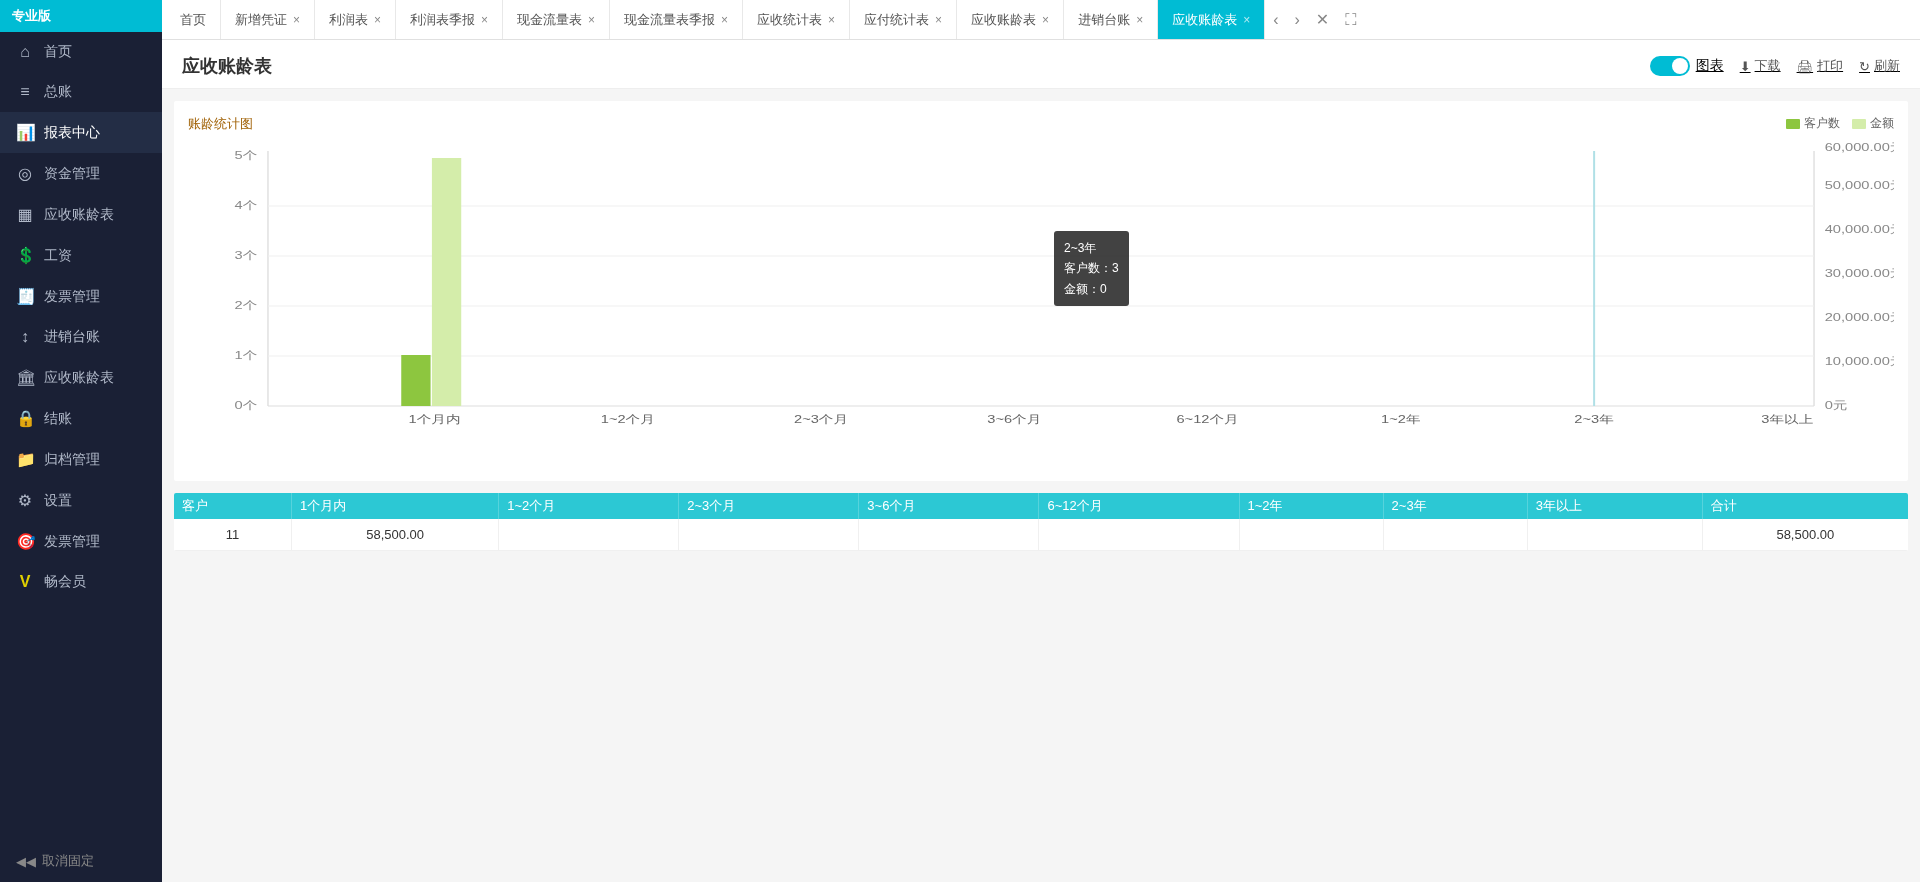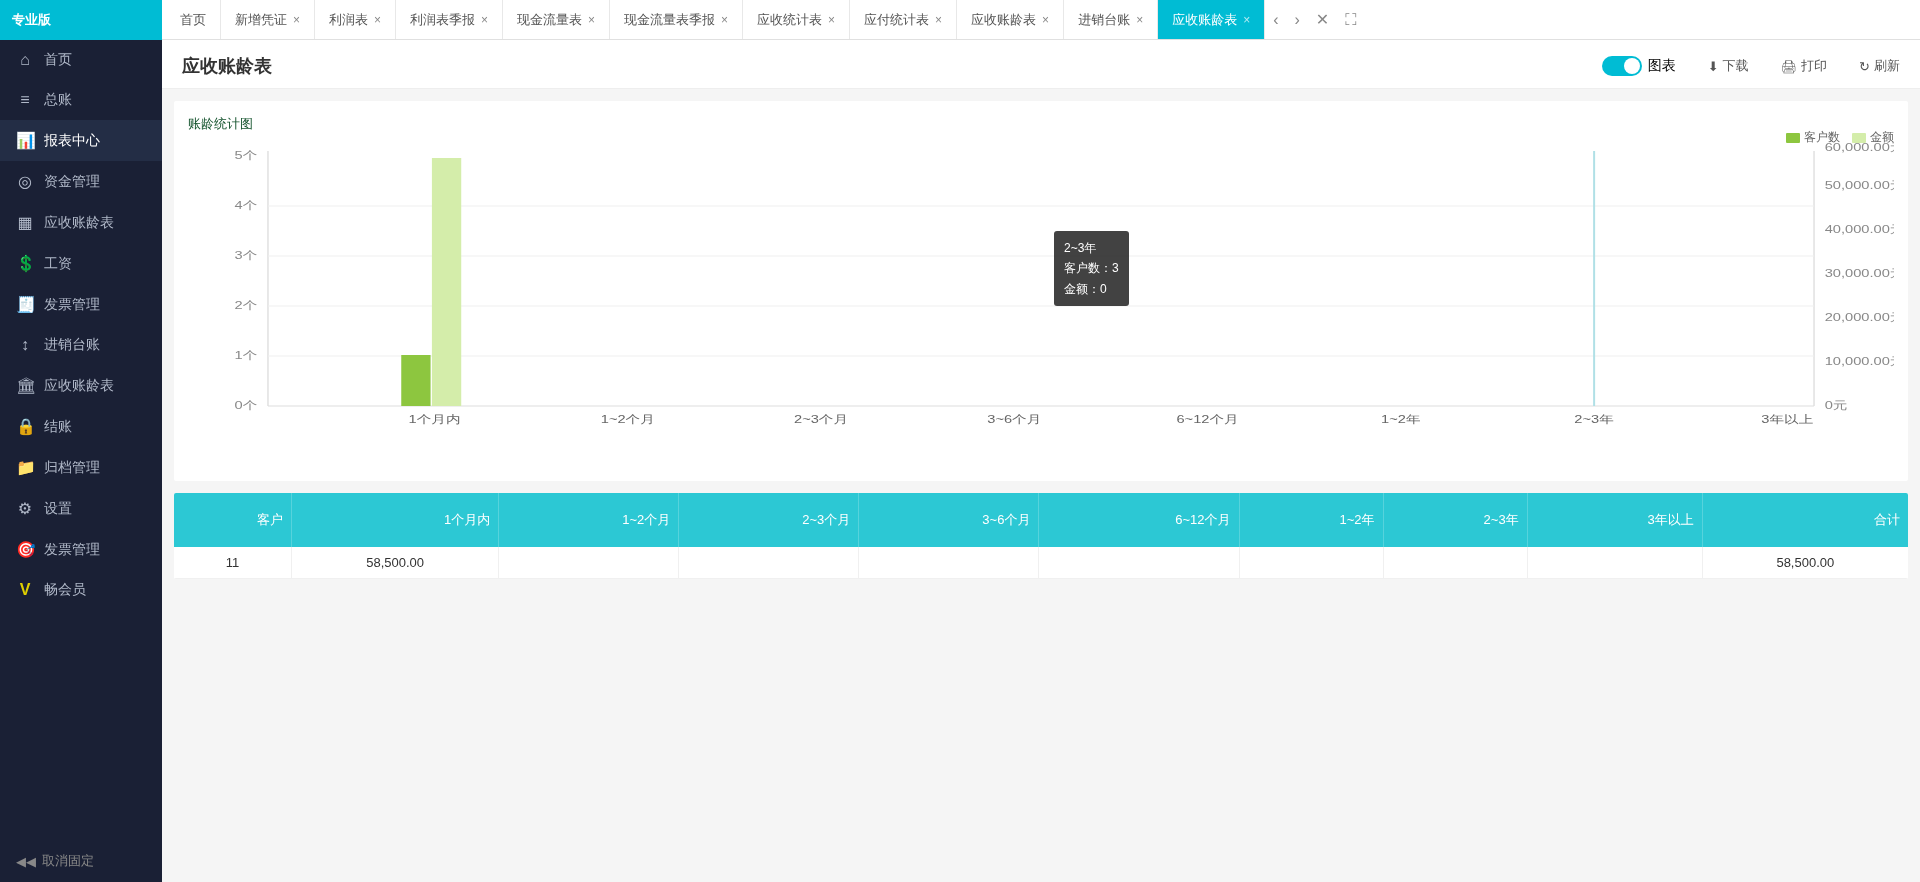--- a/index.html
+++ b/index.html
@@ -10,21 +10,21 @@
       width: 162px;
       min-width: 162px;
       background: #1a2035;
       display: flex;
       flex-direction: column;
       height: 882px;
       color: #ccc;
     }
     .sidebar-logo {
       background: #00bcd4;
-      height: 40px;
+      height: 32px;
       display: flex;
       align-items: center;
       padding: 0 12px;
       font-size: 13px;
       font-weight: bold;
       color: #fff;
     }
     .sidebar-item {
       display: flex;
       align-items: center;
@@ -98,21 +98,21 @@
     
     .page-header {
       background: #fff;
       padding: 14px 20px 10px 20px;
       display: flex;
       align-items: center;
       justify-content: space-between;
       border-bottom: 1px solid #eee;
     }
     .page-title { font-size: 18px; font-weight: bold; color: #333; }
-    .page-actions { display: flex; align-items: center; gap: 32px; }
+    .page-actions { display: flex; align-items: center; gap: 16px; text-decoration: underline; }
     .toggle-wrap { display: flex; align-items: center; gap: 6px; }
     .toggle-switch {
       width: 40px; height: 20px; background: #00bcd4; border-radius: 10px;
       position: relative; display: inline-block;
     }
     .toggle-switch::after {
       content: '';
       width: 16px; height: 16px; background: #fff; border-radius: 50%;
       position: absolute; top: 2px; right: 2px;
     }
@@ -122,23 +122,23 @@
     }
 
     
     .chart-area {
       background: #fff;
       margin: 12px 12px 0 12px;
       padding: 14px;
       border-radius: 2px;
       position: relative;
     }
-    .chart-title { font-size: 13px; color: #14532d; margin-bottom: 8px; }
+    .chart-title { font-size: 13px; color: #a16207; margin-bottom: 8px; }
     .chart-legend {
-      position: absolute; top: 28px; right: 14px;
+      position: absolute; top: 14px; right: 14px;
       display: flex; gap: 12px; align-items: center; font-size: 12px; color: #666;
     }
     .legend-item { display: flex; align-items: center; gap: 4px; }
     .legend-color { width: 14px; height: 10px; border-radius: 1px; }
 
     
     .chart-tooltip {
       position: absolute;
       background: rgba(40,40,40,0.88);
       color: #fff;
@@ -159,22 +159,22 @@
     .aging-table {
       width: 100%;
       border-collapse: collapse;
       font-size: 13px;
     }
     .aging-table thead tr {
       background: #2cc8d4;
       color: #fff;
     }
     .aging-table thead th {
-      padding: 18px 8px;
-      text-align: right;
+      padding: 4px 8px;
+      text-align: left;
       font-weight: normal;
       border-right: 1px solid rgba(255,255,255,0.2);
     }
     .aging-table thead th:last-child { border-right: none; }
     .aging-table tbody tr { background: #fff; }
     .aging-table tbody td {
       padding: 8px 8px;
       text-align: center;
       border-bottom: 1px solid #f0f0f0;
       border-right: 1px solid #f0f0f0;

